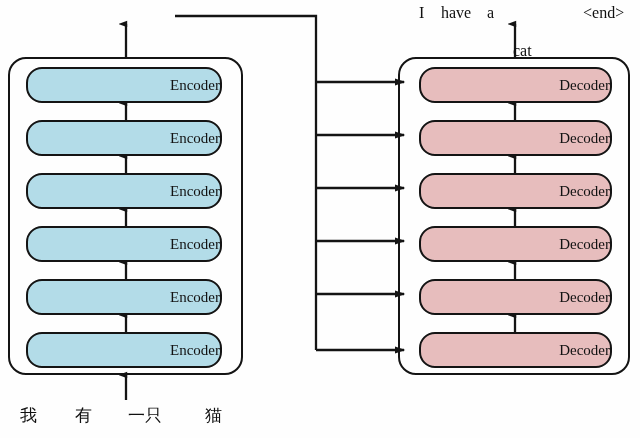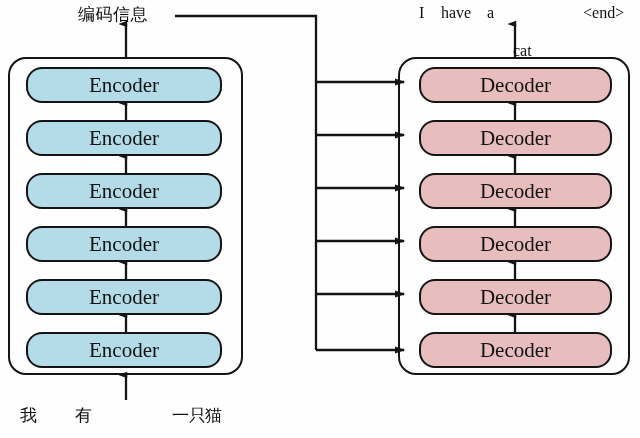--- a/index.html
+++ b/index.html
@@ -33,25 +33,25 @@
   .label-en {
     font-family: "Liberation Serif", "DejaVu Serif", serif;
     font-size: 16px;
   }
   .src-token {
     font-family: "DejaVu Sans", "Liberation Sans", sans-serif;
     font-size: 17px;
   }
   .block-label {
     font-family: "Liberation Serif", "DejaVu Serif", serif;
-    font-size: 21px;
+    font-size: 15px;
     color: #121212;
     position: absolute;
     width: 100%;
-    text-align: center;
+    text-align: right;
     top: 50%;
     transform: translateY(-50%);
     pointer-events: none;
   }
   .stack-box {
     position: absolute;
     box-sizing: border-box;
     border: 2.2px solid #141414;
     border-radius: 18px;
     background: transparent;
@@ -152,26 +152,25 @@
   <div class="cell" style="left:419px; top:226px; width:193px; height:36px; background:#e7bdbd;">
     <span class="block-label">Decoder</span>
   </div>
   <div class="cell" style="left:419px; top:279px; width:193px; height:36px; background:#e7bdbd;">
     <span class="block-label">Decoder</span>
   </div>
   <div class="cell" style="left:419px; top:332px; width:193px; height:36px; background:#e7bdbd;">
     <span class="block-label">Decoder</span>
   </div>
 
-  <div class="txt label-cn" style="left:78px; top:3px;">编码信息</div>
 
   <div class="txt label-en" style="left:419px; top:4px;">I</div>
   <div class="txt label-en" style="left:441px; top:4px;">have</div>
   <div class="txt label-en" style="left:487px; top:4px;">a</div>
   <div class="txt label-en" style="left:513px; top:4px;margin-top:38px;">cat</div>
   <div class="txt label-en" style="left:551px; top:4px;margin-left:32px;">&lt;end&gt;</div>
 
   <div class="txt src-token" style="left:20px; top:404px;">我</div>
   <div class="txt src-token" style="left:75px; top:404px;">有</div>
-  <div class="txt src-token" style="left:128px; top:404px;margin-left:44px;">一只</div>
+  <div class="txt src-token" style="left:128px; top:404px;">一只</div>
   <div class="txt src-token" style="left:205px; top:404px;">猫</div>
 
 </div>
 
 </body></html>

